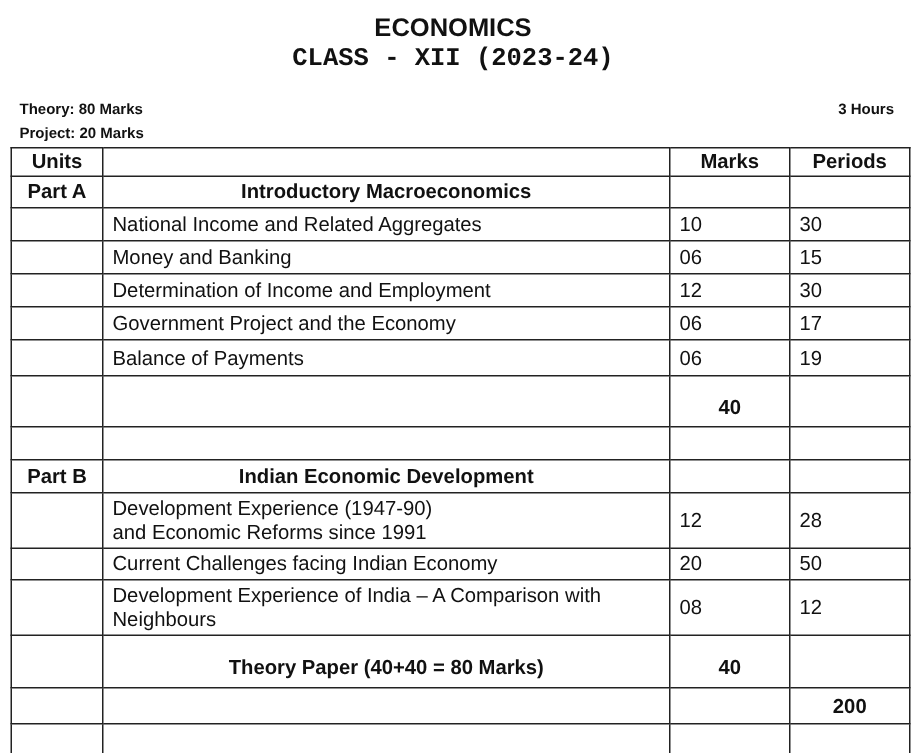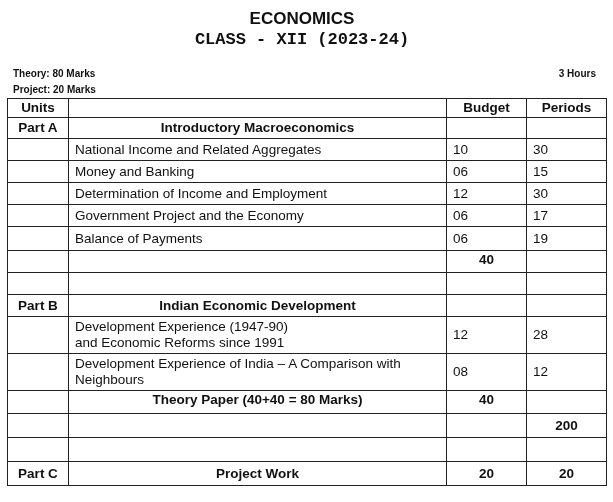--- a/index.html
+++ b/index.html
@@ -33,21 +33,21 @@
     col.c1 { width: 61px; }
     col.c2 { width: 378px; }
     col.c3 { width: 80px; }
     col.c4 { width: 80px; }
     .b { font-weight: bold; text-align: center; }
     .h18 td { height: 18px; }
     .h20 td { height: 20px; }
     .h21 td { height: 21px; }
     .h23 td { height: 23px; }
     .h36 td { height: 36px; }
-    .top td.valtop { vertical-align: top; padding-top: 1px; }
+    .top td.valtop { vertical-align: top; padding-top: 13px; }
   </style>
 </head>
 <body>
 
 <div class="title t1">ECONOMICS</div>
 <div class="title t2">CLASS - XII (2023-24)</div>
 <div class="meta m-theory">Theory: 80 Marks</div>
 <div class="meta m-project">Project: 20 Marks</div>
 <div class="meta m-hours">3 Hours</div>
 
@@ -55,21 +55,21 @@
   <colgroup>
       <col class="c1">
       <col class="c2">
       <col class="c3">
       <col class="c4">
     </colgroup>
   <tbody>
     <tr class="h18">
       <td class="b">Units</td>
       <td></td>
-      <td class="b">Budget</td>
+      <td class="b">Marks</td>
       <td class="b">Periods</td>
     </tr>
     <tr class="h20">
       <td class="b">Part A</td>
       <td class="b">Introductory Macroeconomics</td>
       <td></td>
       <td></td>
     </tr>
     <tr class="h21">
       <td></td>
@@ -121,20 +121,26 @@
     </tr>
     <tr class="h36">
       <td></td>
       <td>
         <div>Development Experience (1947-90)</div>
         <div>and Economic Reforms since 1991</div>
       </td>
       <td>12</td>
       <td>28</td>
     </tr>
+    <tr class="h20">
+      <td></td>
+      <td>Current Challenges facing Indian Economy</td>
+      <td>20</td>
+      <td>50</td>
+    </tr>
     <tr class="h36">
       <td></td>
       <td>
         <div>Development Experience of India – A Comparison with</div>
         <div>Neighbours</div>
       </td>
       <td>08</td>
       <td>12</td>
     </tr>
     <tr class="h21 top">

